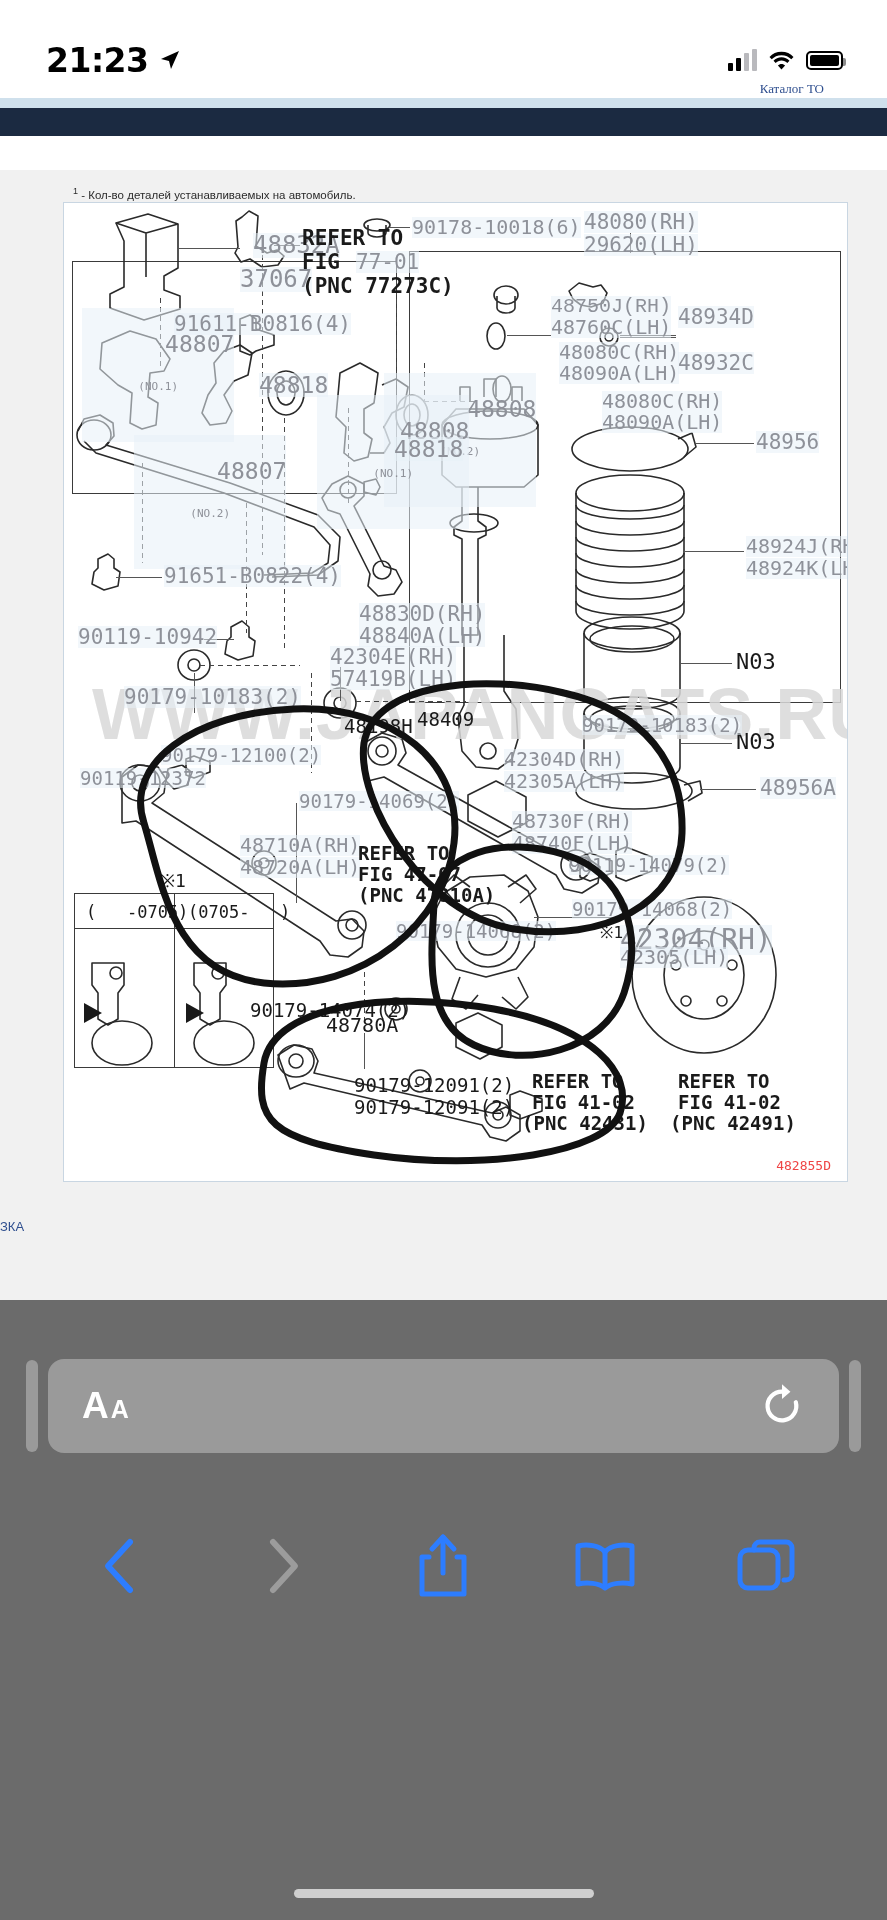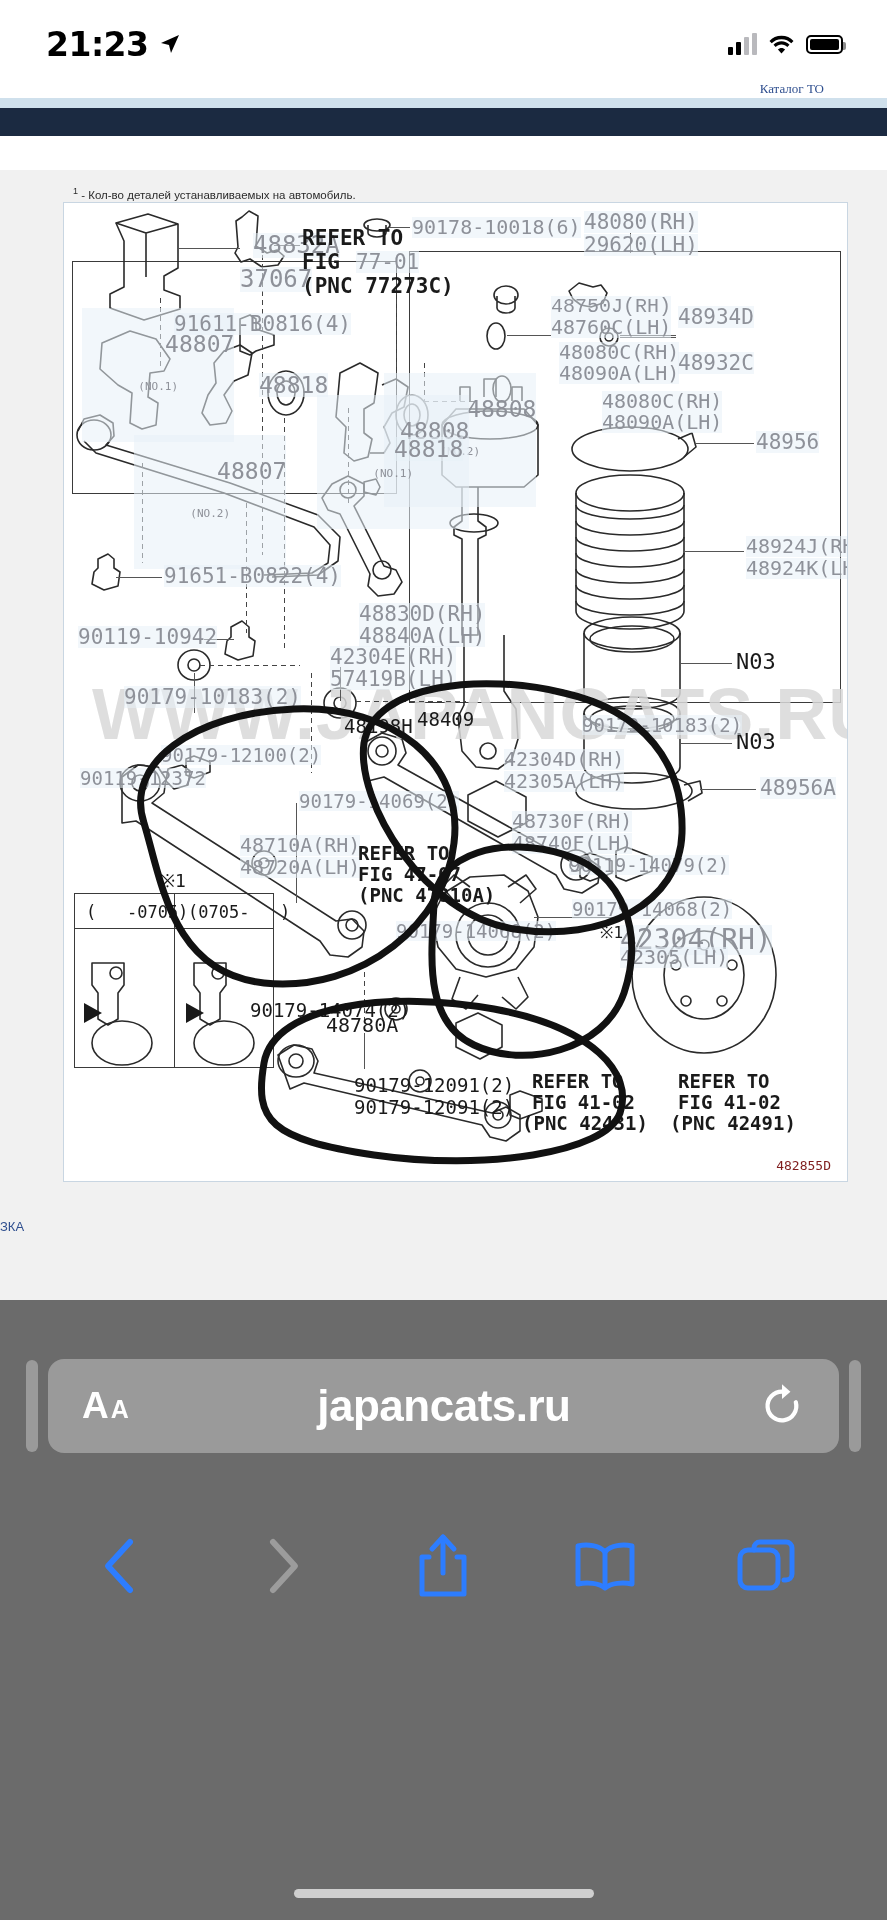--- a/index.html
+++ b/index.html
@@ -1,20 +1,20 @@
 <!DOCTYPE html>
 <html><head>
 <meta charset="utf-8">
 <style>
   * { margin:0; padding:0; box-sizing:border-box; }
   html,body { width:887px; height:1920px; overflow:hidden; background:#ffffff;
     font-family:"Liberation Sans", sans-serif; }
 
   
-  .statusbar { position:absolute; left:0; top:0; width:887px; height:78px;
+  .statusbar { position:absolute; left:0; top:16px; width:887px; height:78px;
     background:#ffffff; display:flex; align-items:center; justify-content:space-between;
     padding:10px 44px 0 46px; }
   .sb-left { display:flex; align-items:center; gap:9px; }
   .sb-time { font-size:33px; font-weight:bold; color:#000; letter-spacing:-0.5px;
     font-family:"DejaVu Sans", sans-serif; }
   .sb-loc { width:24px; height:24px; }
   .sb-right { display:flex; align-items:center; gap:11px; }
   .bars { display:flex; align-items:flex-end; gap:3px; height:22px; }
   .bars i { display:block; width:5px; background:#000; border-radius:1px; }
   .bars i:nth-child(1){height:8px;} .bars i:nth-child(2){height:13px;}
@@ -69,21 +69,21 @@
     background-image:linear-gradient(to right, #444 55%, transparent 45%);
     background-size:9px 1.4px; height:1.4px; }
 
   svg.art { position:absolute; left:0; top:0; width:785px; height:980px; z-index:2;
     pointer-events:none; }
   svg.ink { position:absolute; left:0; top:0; width:785px; height:980px; z-index:6;
     pointer-events:none; }
 
   .notes { position:absolute; left:58px; top:1090px; font-size:12.5px; color:#111;
     font-family:"DejaVu Sans Mono", monospace; line-height:1.35; z-index:7; white-space:pre; }
-  .figno { position:absolute; right:16px; bottom:8px; font-size:13px; color:#7f1d1d;
+  .figno { position:absolute; right:16px; bottom:8px; font-size:13px; color:#ef4444;
     font-family:"DejaVu Sans Mono", monospace; z-index:7; }
 
   .side-ru { position:absolute; left:0; top:1049px; font-size:13px; color:#2f4f8f;
     font-family:"Liberation Sans", sans-serif; }
 
   
   .safari { position:absolute; left:0; bottom:0; width:887px; height:620px;
     background:#6b6b6b; }
   .urlrow { position:absolute; left:0; top:52px; width:887px; height:108px;
     display:flex; align-items:center; padding:0 26px; gap:10px; }
@@ -428,21 +428,20 @@
 
 <div class="safari">
 
   <div class="urlrow">
     <div class="urlside"></div>
     <div class="urlbar">
       <span class="aa">
         <span class="big">A</span>
           <span class="small">A</span>
       </span>
-      <span class="urltext">japancats.ru</span>
       <svg class="reload" viewBox="0 0 24 24">
         <path d="M12 4.5 A7.5 7.5 0 1 0 19.2 10" fill="none" stroke="#ffffff" stroke-width="2.2" stroke-linecap="round"></path>
         <path d="M12 0.6 L12 8.4 L16.4 4.5 Z" fill="#ffffff"></path>
       </svg>
     </div>
     <div class="urlside"></div>
   </div>
 
   <div class="toolbar">
     <div class="tb">

